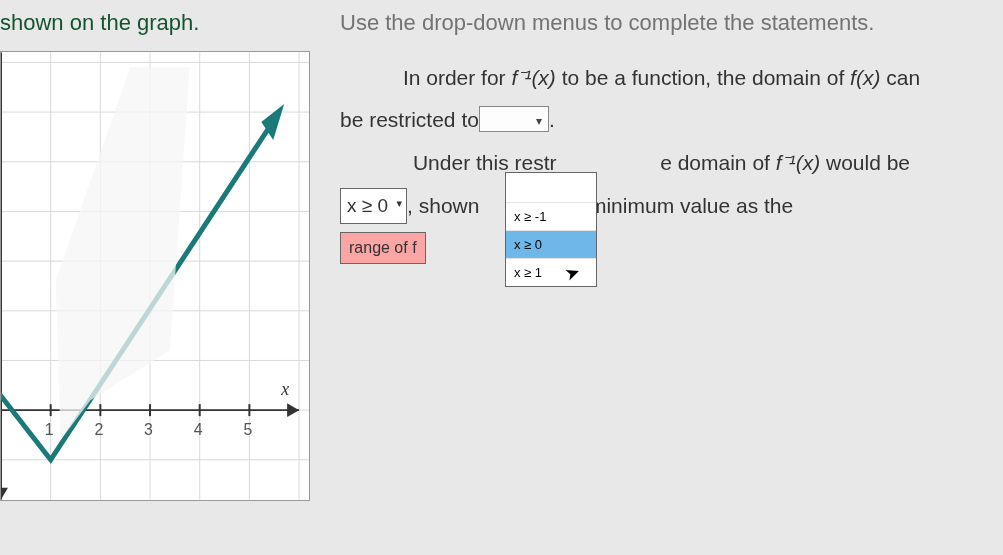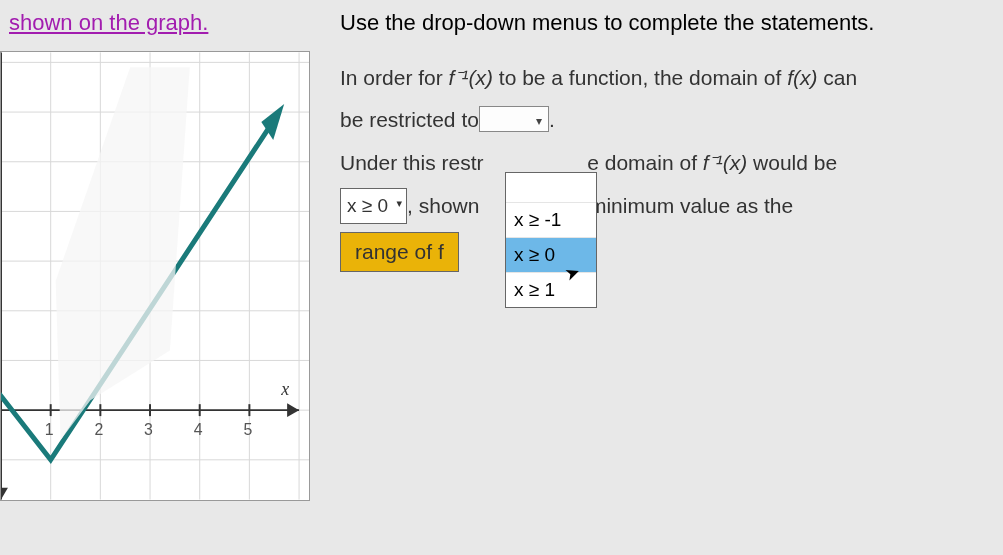--- a/index.html
+++ b/index.html
@@ -15,28 +15,27 @@
     .left-panel {
       width: 320px;
       padding: 10px 0 0 0;
     }
     .right-panel {
       flex: 1;
       padding: 10px 20px;
     }
     .header-left {
       font-size: 22px;
-      color: #a21caf;
+      color: #14532d;
       margin-bottom: 15px;
-      padding-left: 9px;
-      text-decoration: underline;
+      padding-left: 0;
     }
     .header-right {
       font-size: 22px;
-      color: #000000;
+      color: #737373;
       margin-bottom: 25px;
     }
     .graph-container {
       position: relative;
       width: 310px;
       height: 450px;
       background: #fff;
       border: 1px solid #999;
       overflow: hidden;
     }
@@ -45,20 +44,21 @@
       top: 0; left: 0;
       width: 100%; height: 100%;
     }
     .statement {
       font-size: 21px;
       color: #333;
       line-height: 1.6;
     }
     .statement p {
       margin-bottom: 8px;
+      text-align: center;
     }
     .inline-row {
       display: flex;
       align-items: center;
       flex-wrap: wrap;
     }
     .dropdown-closed {
       display: inline-block;
       border: 1px solid #888;
       background: #fdfdfd;
@@ -87,33 +87,33 @@
     .dropdown-selected .chev {
       position: absolute;
       right: 4px;
       top: 6px;
       font-size: 11px;
       color: #333;
     }
     .boxed-text {
       display: inline-block;
       border: 1px solid #666;
-      background: #eab308;
-      padding: 2px 14px;
-      font-size: 21px;
+      background: #fca5a5;
+      padding: 2px 8px;
+      font-size: 16px;
       vertical-align: middle;
     }
     .dropdown-open {
       position: absolute;
       left: 505px;
       top: 172px;
       width: 92px;
       border: 1px solid #666;
       background: #fff;
-      font-size: 19px;
+      font-size: 13px;
       z-index: 10;
     }
     .dropdown-open .option {
       padding: 6px 8px;
       border-bottom: 1px solid #e5e5e5;
       cursor: pointer;
     }
     .dropdown-open .option.blank {
       height: 30px;
     }

